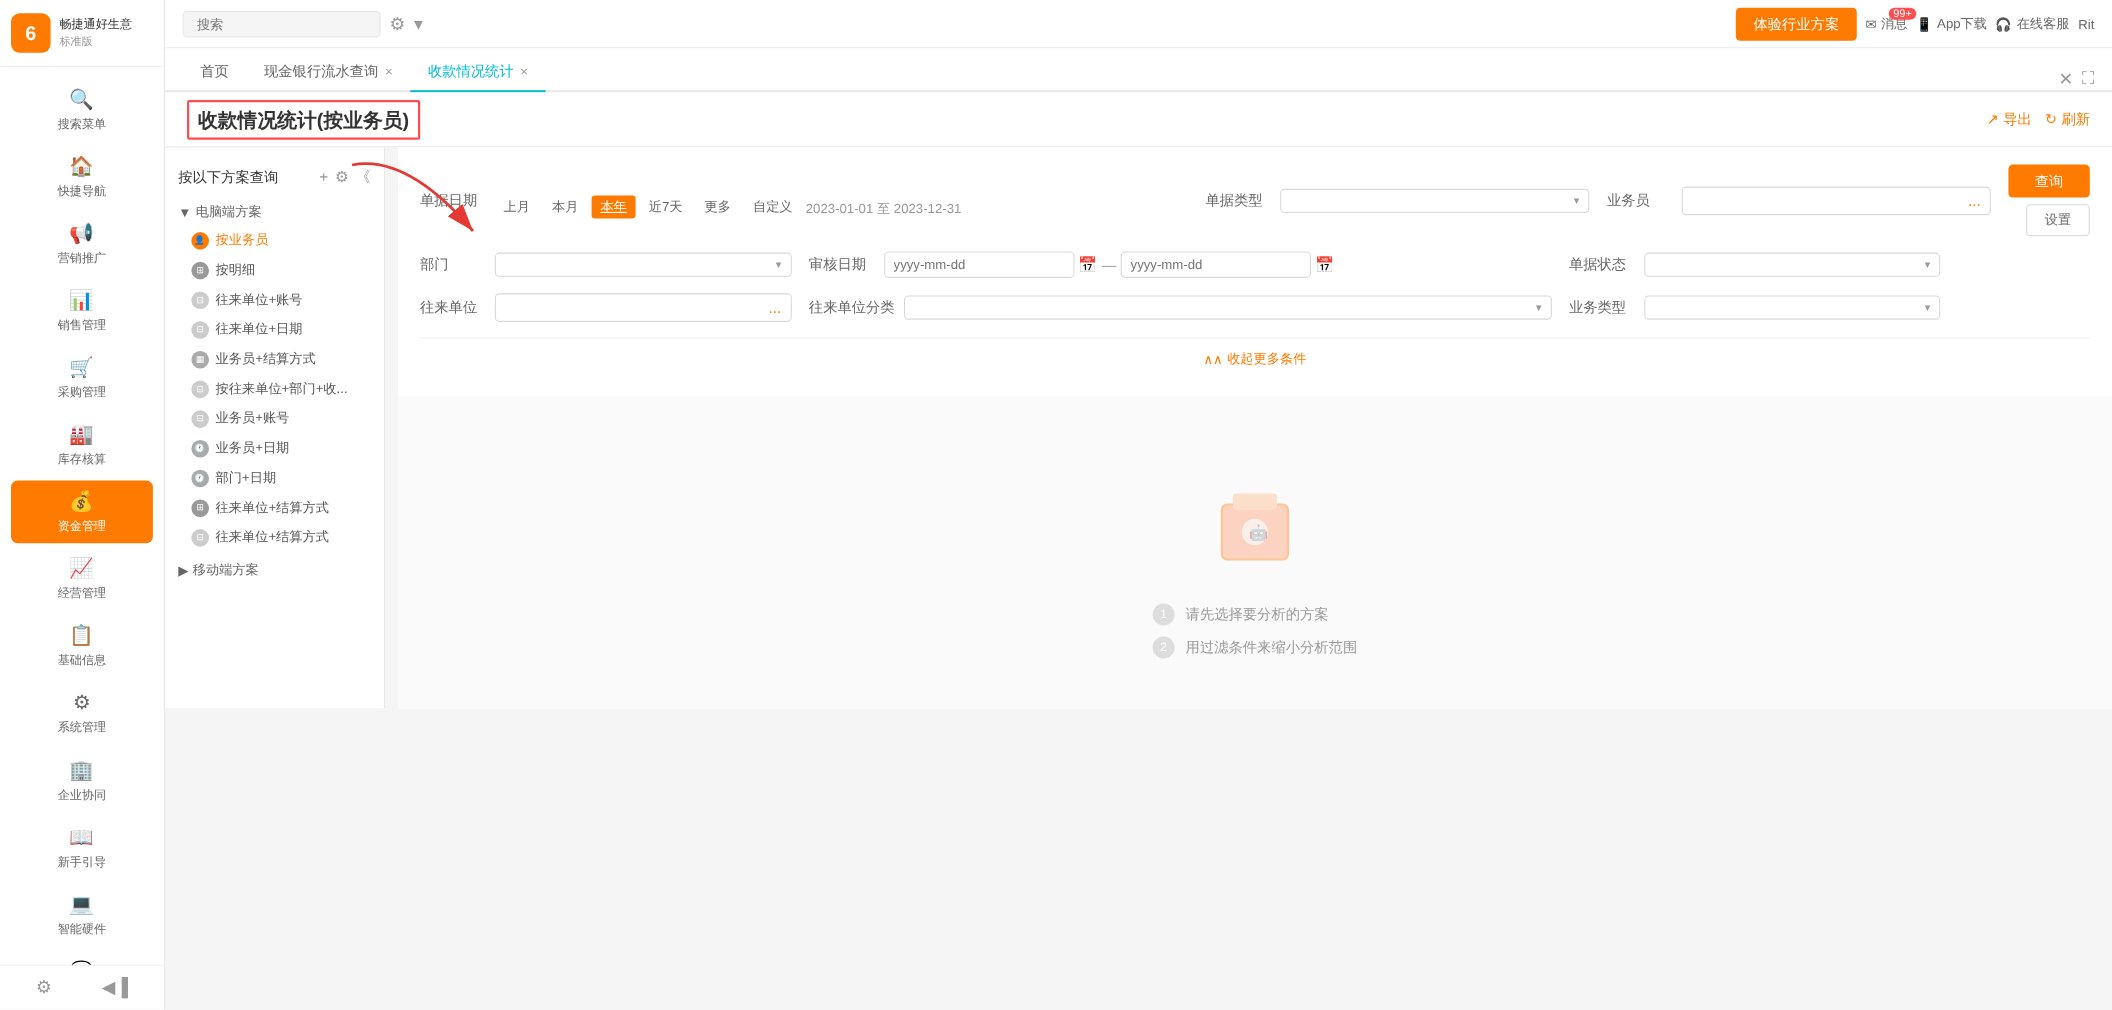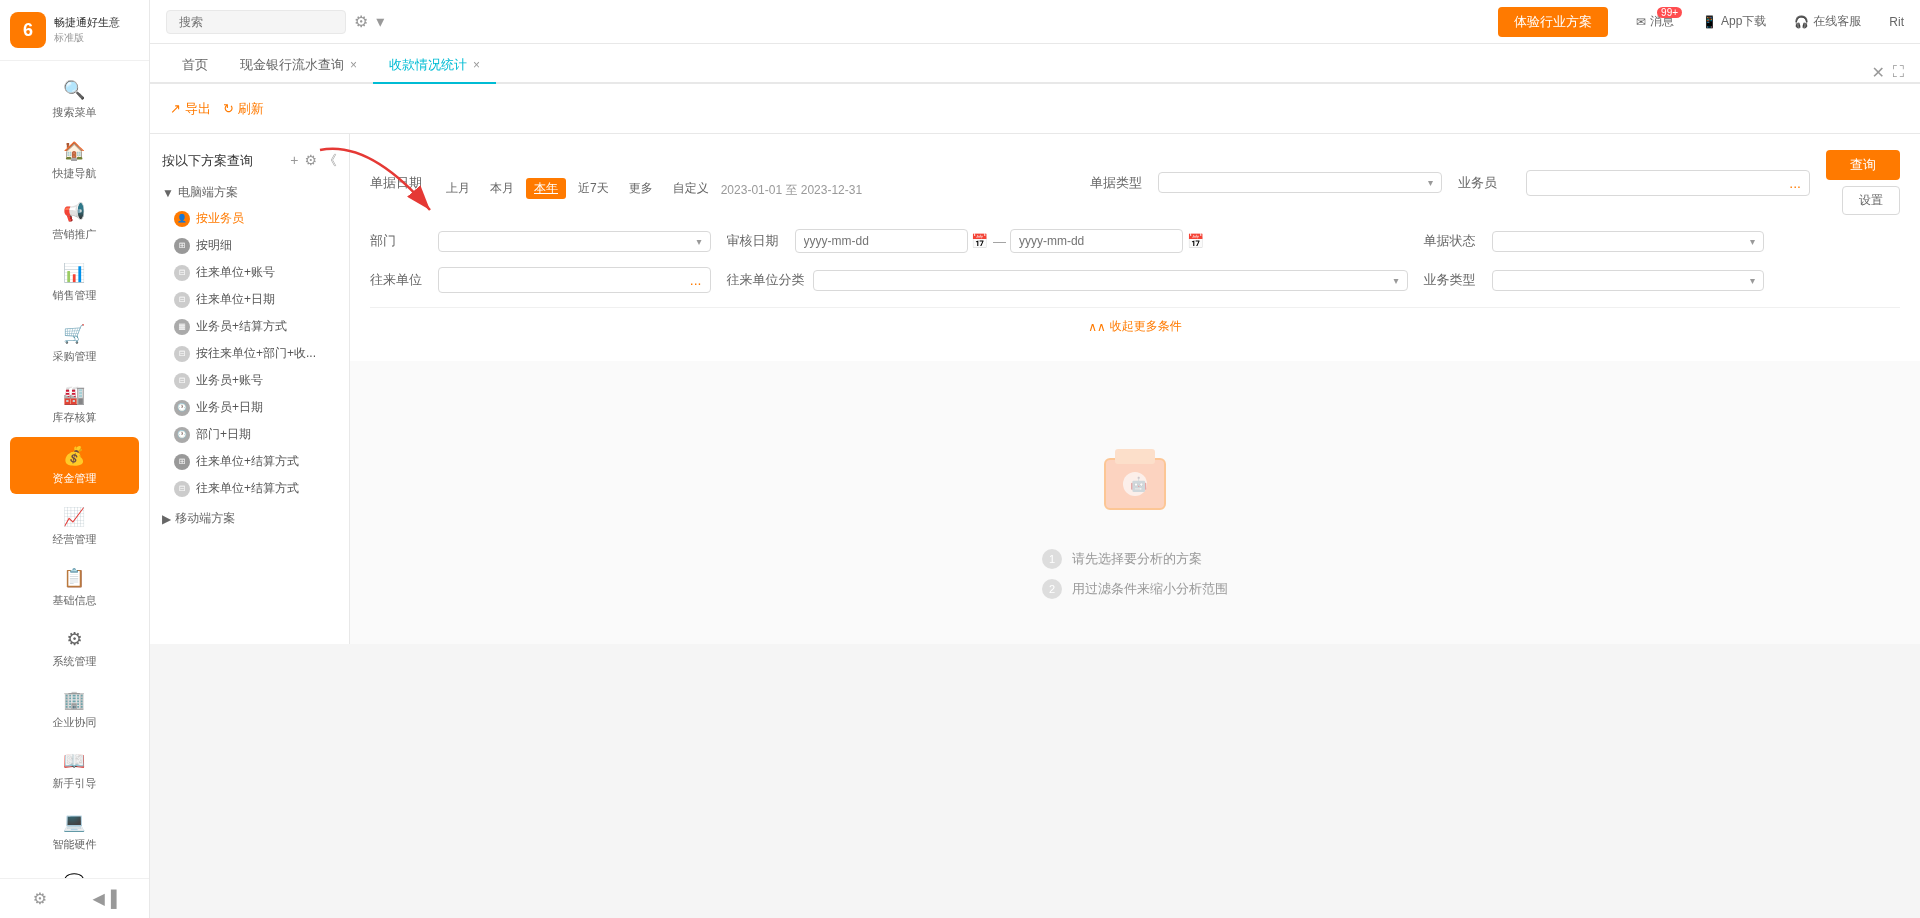--- a/index.html
+++ b/index.html
@@ -18,21 +18,21 @@
     .sidebar-bottom { padding: 10px; border-top: 1px solid #f0f0f0; display: flex; justify-content: space-around; }
     .sidebar-bottom-btn { color: #999; cursor: pointer; font-size: 16px; }
 
     
     .main { flex: 1; display: flex; flex-direction: column; height: 644px; }
 
     
     .top-header { height: 44px; background: #fff; border-bottom: 1px solid #e8e8e8; display: flex; align-items: center; justify-content: space-between; padding: 0 16px; }
     .header-left { display: flex; align-items: center; gap: 8px; }
     .header-search { background: #f5f5f5; border: 1px solid #e8e8e8; border-radius: 4px; padding: 4px 12px; font-size: 12px; color: #999; width: 180px; }
-    .header-right { display: flex; align-items: center; gap: 28px; }
+    .header-right { display: flex; align-items: center; gap: 8px; }
     .trial-btn { background: #ff7a00; color: white; border: none; border-radius: 4px; padding: 6px 16px; font-size: 13px; cursor: pointer; }
     .header-action { display: flex; align-items: center; gap: 4px; color: #666; font-size: 12px; cursor: pointer; position: relative; }
     .badge { background: #ff4d4f; color: white; border-radius: 10px; padding: 0 4px; font-size: 10px; position: absolute; top: -6px; right: -8px; }
     .gear-icon { color: #999; font-size: 16px; cursor: pointer; }
 
     
     .tab-bar { height: 40px; background: #fff; border-bottom: 2px solid #e8e8e8; display: flex; align-items: end; padding: 0 16px; gap: 0; text-align: center; }
     .tab { padding: 8px 16px; font-size: 13px; color: #666; cursor: pointer; border-bottom: 2px solid transparent; margin-bottom: -2px; white-space: nowrap; display: flex; align-items: center; gap: 6px; }
     .tab.active { color: #00bcd4; border-bottom: 2px solid #00bcd4; font-weight: 500; }
     .tab .tab-close { color: #999; font-size: 12px; }
@@ -40,21 +40,21 @@
 
     
     .page-header { height: 50px; background: #fff; border-bottom: 1px solid #e8e8e8; display: flex; align-items: center; justify-content: space-between; padding: 0 20px; }
     .page-title-area { display: flex; align-items: center; }
     .page-title { font-size: 18px; font-weight: 600; color: #333; border: 2px solid #ff4d4f; padding: 4px 8px; border-radius: 2px; }
     .page-actions { display: flex; gap: 12px; align-items: center; }
     .export-btn { display: flex; align-items: center; gap: 4px; color: #ff7a00; cursor: pointer; font-size: 13px; }
     .refresh-btn { display: flex; align-items: center; gap: 4px; color: #ff7a00; cursor: pointer; font-size: 13px; }
 
     
-    .content-area { flex: 1; display: flex; overflow: hidden; }
+    .content-area { flex: 1; display: flex; overflow: hidden; gap: 12px; }
 
     
     .left-panel { width: 200px; background: #fff; border-right: 1px solid #e8e8e8; padding: 12px 0; overflow-y: auto; flex-shrink: 0; }
     .panel-header { display: flex; align-items: center; justify-content: space-between; padding: 6px 12px; font-size: 13px; color: #333; }
     .panel-header-label { font-weight: 500; }
     .panel-header-icons { display: flex; gap: 6px; color: #999; }
     .panel-header-icons span { cursor: pointer; font-size: 14px; }
     .tree-section { margin-top: 4px; }
     .tree-section-title { display: flex; align-items: center; gap: 4px; padding: 4px 12px; color: #666; font-size: 12px; cursor: pointer; }
     .tree-item { display: flex; align-items: center; gap: 6px; padding: 5px 12px 5px 24px; color: #555; font-size: 12px; cursor: pointer; }
@@ -215,20 +215,23 @@
       <span class="tab-close">×</span>
     </div>
     <div style="flex:1"></div>
     <div class="window-controls">
       <span class="win-btn">✕</span>
       <span class="win-btn">⛶</span>
     </div>
   </div>
 
   <div class="page-header">
+    <div class="page-title-area">
+      <span class="page-title">收款情况统计(按业务员)</span>
+    </div>
     <div class="page-actions">
       <div class="export-btn">
         <span>↗</span>
         <span>导出</span>
       </div>
       <div class="refresh-btn">
         <span>↻</span>
         <span>刷新</span>
       </div>
     </div>

